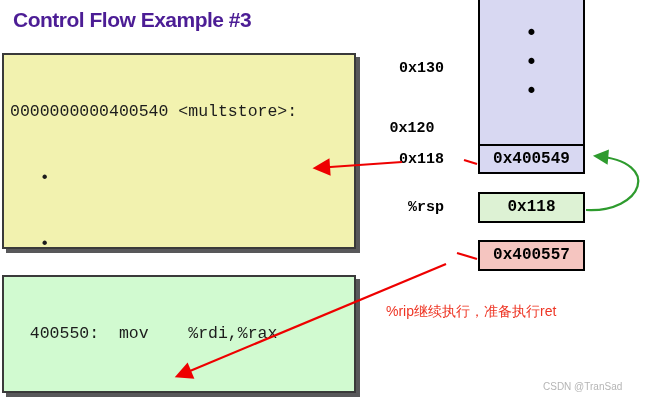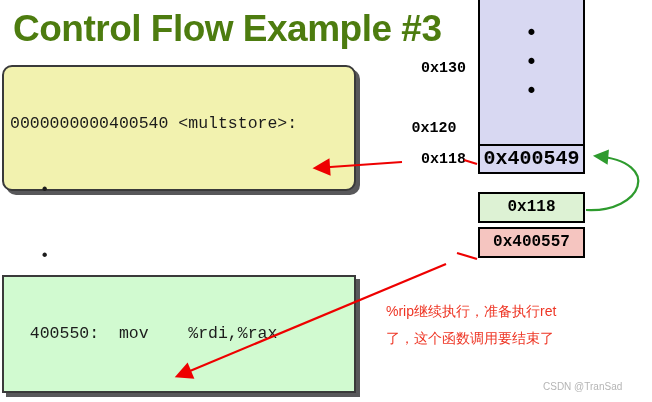--- a/index.html
+++ b/index.html
@@ -13,46 +13,46 @@
     --shadow:#58585a;
     --arrow_red:#ee0000;
     --arrow_green:#2e9b2e;
     --annotation_red:#ee3524;
     --watermark_gray:#b5b5b5;
     --code_text:#1c1c1c;
   }
   html,body{margin:0;padding:0;background:var(--bg);}
   .stage{position:relative;width:652px;height:402px;background:var(--bg);overflow:hidden;
          font-family:"Liberation Sans",sans-serif;}
-  .title{position:absolute;left:13px;top:8px;font-size:37px;font-weight:700;color:#4d7c0f;
+  .title{position:absolute;left:13px;top:8px;font-size:21px;font-weight:700;color:#4c1d95;
          letter-spacing:-0.5px;white-space:nowrap;}
   .codebox{position:absolute;left:2px;width:354px;box-sizing:border-box;
            border:2px solid var(--box_border);box-shadow:4px 4px 0 var(--shadow);
            padding:2px 6px;font-family:"Liberation Mono","DejaVu Sans Mono",monospace;
            font-size:16.5px;line-height:22px;color:var(--code_text);white-space:pre;}
-  .codebox.yellow{top:65px;height:126px;background:var(--code_box_yellow);border-radius:10px;}
+  .codebox.yellow{top:53px;height:196px;background:var(--code_box_yellow);}
   .codebox.green{top:275px;height:118px;background:var(--code_box_green);}
   .codeline{white-space:pre;}
-  .addr-label,.reg-label{position:absolute;left:402px;width:64px;text-align:right;
+  .addr-label,.reg-label{position:absolute;left:380px;width:64px;text-align:right;
            font-family:"Liberation Mono","DejaVu Sans Mono",monospace;font-weight:700;
            font-size:15px;color:#000;white-space:nowrap;}
   .stack-box{position:absolute;left:478px;top:-3px;width:107px;height:177px;box-sizing:border-box;
            border:2px solid #000;background:var(--stack_fill);}
   .stack-dots{padding-top:20px;text-align:center;font-size:21px;line-height:29px;color:#000;
            font-family:"DejaVu Sans",sans-serif;}
   .stack-cell{position:absolute;left:-2px;right:-2px;bottom:-2px;height:30px;box-sizing:border-box;
            border:2px solid #000;background:var(--stack_fill);text-align:center;
            font-family:"Liberation Mono","DejaVu Sans Mono",monospace;font-weight:700;
-           font-size:20px;line-height:26px;color:#000;}
+           font-size:16px;line-height:26px;color:#000;}
   .reg-box{position:absolute;left:478px;width:107px;height:31px;box-sizing:border-box;
            border:2px solid #000;text-align:center;
            font-family:"Liberation Mono","DejaVu Sans Mono",monospace;font-weight:700;
            font-size:16px;line-height:27px;color:#000;}
   .reg-box.rsp{top:192px;background:var(--rsp_fill);}
-  .reg-box.rip{top:227px;background:var(--rip_fill);}
+  .reg-box.rip{top:240px;background:var(--rip_fill);}
   .annotation{position:absolute;left:386px;top:298px;width:266px;color:var(--annotation_red);
            font-size:14px;line-height:27px;font-family:"Liberation Sans",sans-serif;}
   .watermark{position:absolute;left:543px;top:381px;font-size:10px;color:var(--watermark_gray);
            font-family:"Liberation Sans",sans-serif;}
   svg.overlay{position:absolute;left:0;top:0;width:652px;height:402px;pointer-events:none;}
   .red-line{stroke:var(--arrow_red);stroke-width:2.2;fill:none;}
   .green-line{stroke:var(--arrow_green);stroke-width:2.2;fill:none;}
   .red-head{fill:var(--arrow_red);}
   .green-head{fill:var(--arrow_green);}
 </style>
@@ -86,27 +86,27 @@
 
   <div class="stack-box">
     <div class="stack-dots">
       <div>•</div>
       <div>•</div>
       <div>•</div>
     </div>
     <div class="stack-cell">0x400549</div>
   </div>
 
+  <div class="reg-label" style="top:199px;">%rsp</div>
   <div class="reg-box rsp">0x118</div>
 
   <div class="reg-box rip">0x400557</div>
 
   <div class="annotation">
     <div>%rip继续执行，准备执行ret</div>
-    <div>了，这个函数调用要结束了</div>
   </div>
 
   <div class="watermark">CSDN @TranSad</div>
 
   <svg class="overlay" viewBox="0 0 652 402">
     <defs>
       <marker id="redhead" viewBox="0 0 10 10" refX="8" refY="5" markerWidth="9" markerHeight="8" orient="auto">
         <path class="red-head" d="M0,0 L10,5 L0,10 z"></path>
       </marker>
       <marker id="greenhead" viewBox="0 0 10 10" refX="8" refY="5" markerWidth="8" markerHeight="7" orient="auto">

